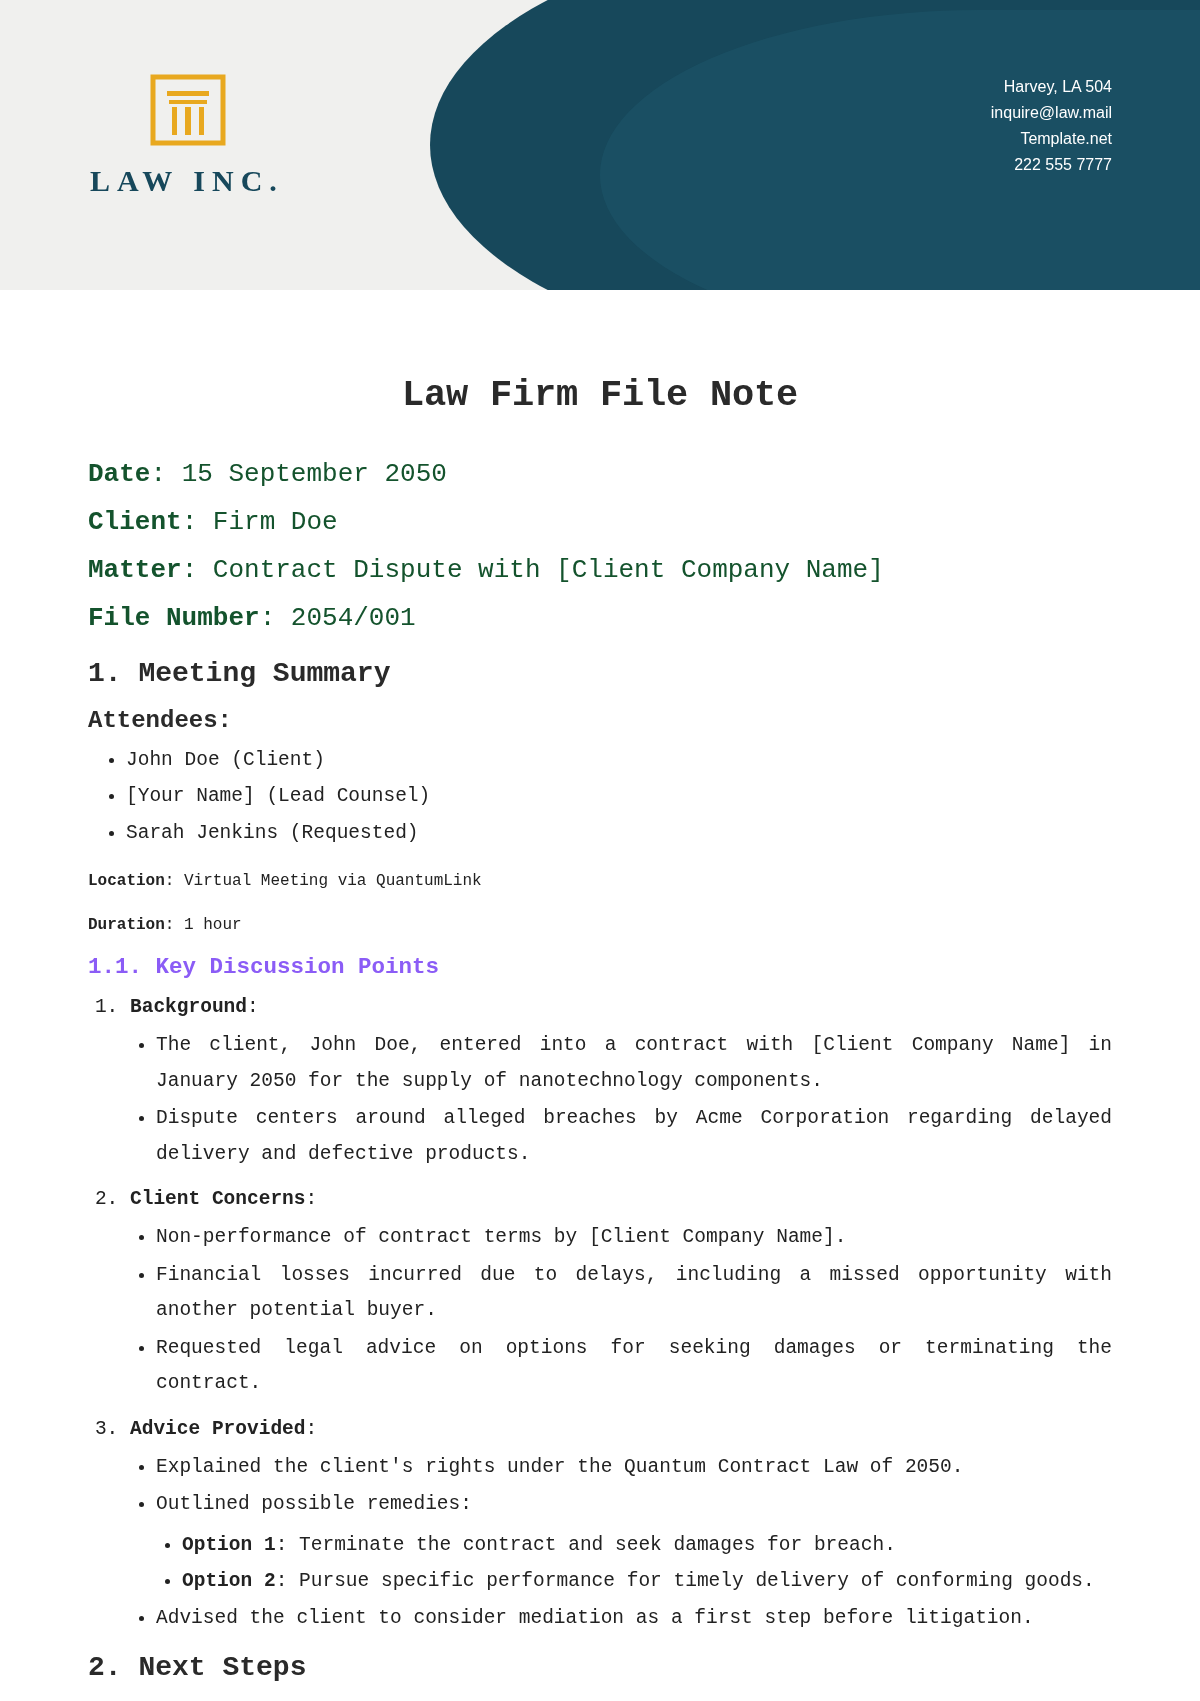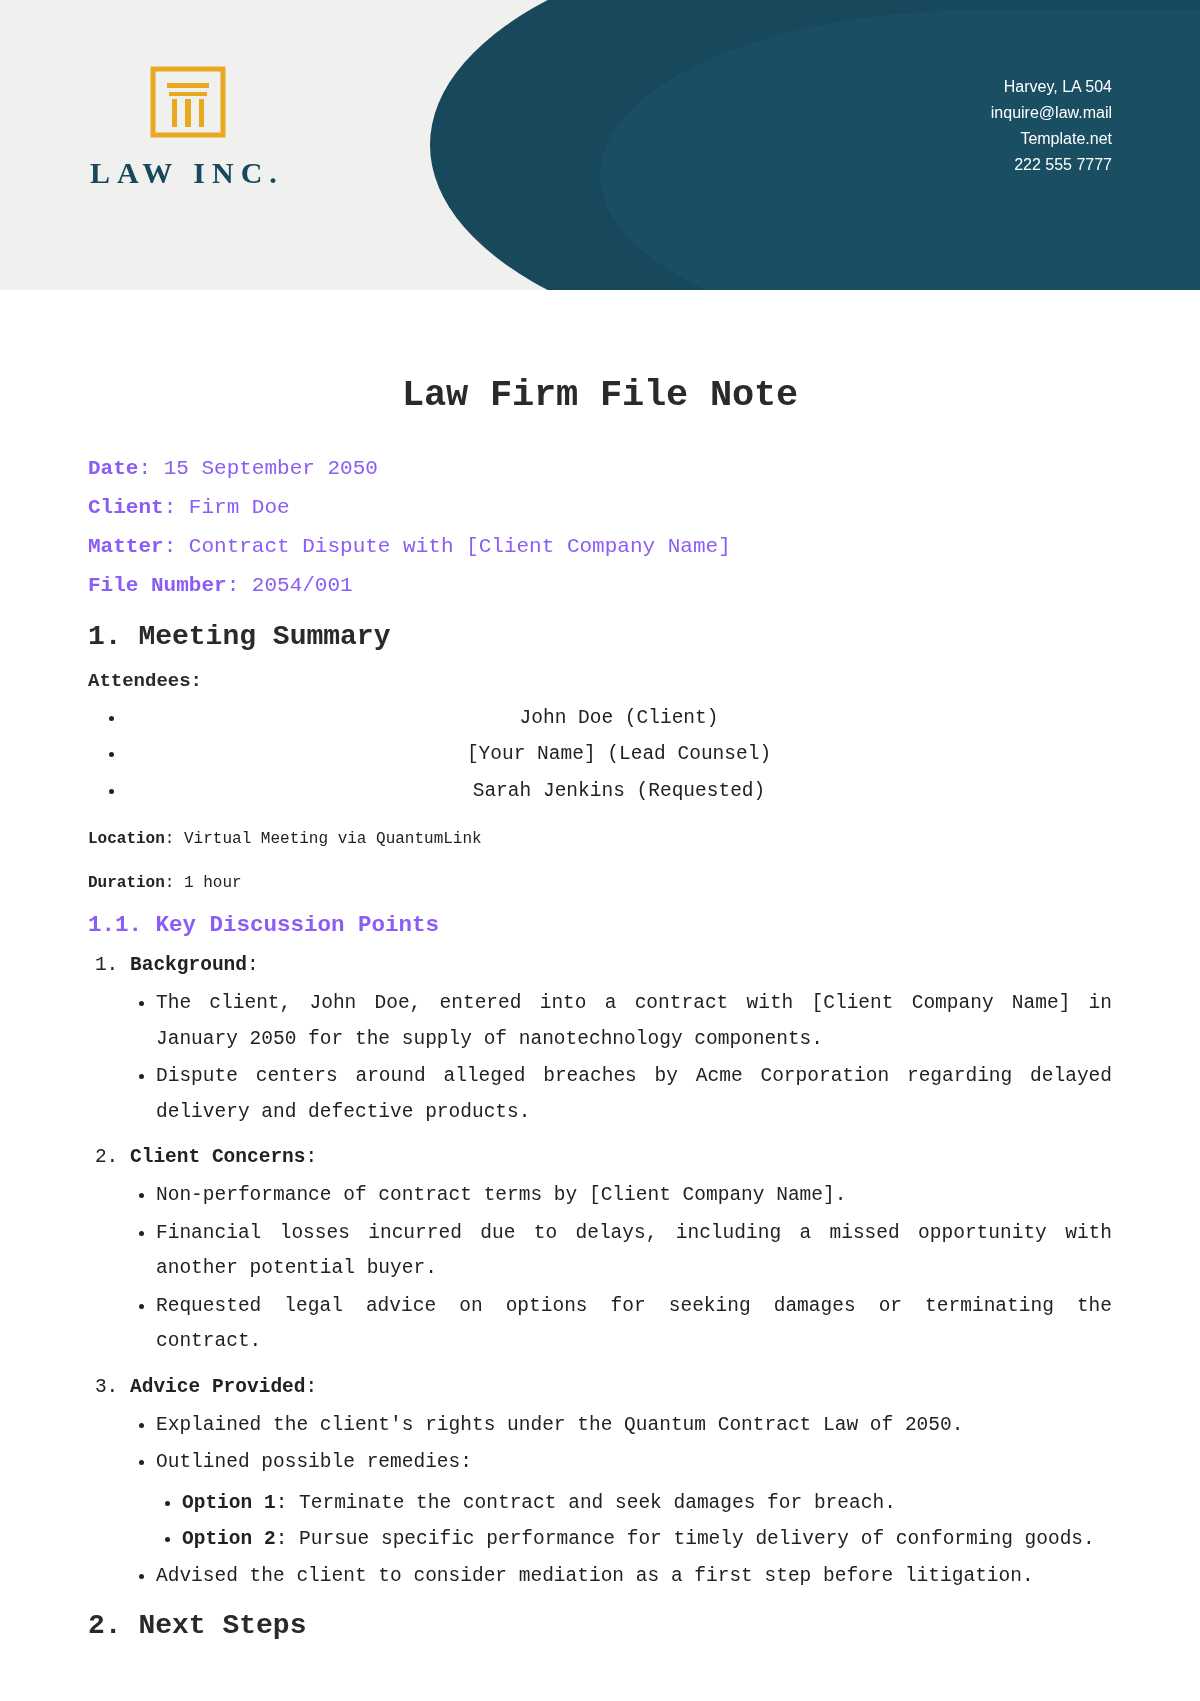--- a/index.html
+++ b/index.html
@@ -79,21 +79,21 @@
     width: 760px;
     height: 330px;
     border-radius: 50% 0 0 50%;
     background: #1d5569;
     opacity: .6;
   }
 
   .logo-block {
     position: absolute;
     left: 90px;
-    top: 66px;
+    top: 74px;
     z-index: 5;
   }
   .logo-mark {
     width: 76px;
     height: 72px;
     margin-left: 60px;
   }
   .logo-text {
     margin-top: 14px;
     font-size: 30px;
@@ -121,55 +121,54 @@
   }
   h1.title {
     text-align: center;
     font-size: 37px;
     font-weight: bold;
     color: #2a2a2a;
     margin: 84px 0 34px 0;
     letter-spacing: -0.2px;
   }
   .meta-line {
-    font-size: 21px;
+    font-size: 26px;
     line-height: 1.85;
-    color: #8b5cf6;
+    color: #14532d;
   }
   .meta-line b { font-weight: bold; }
 
   h2.section {
     font-size: 28px;
     font-weight: bold;
     color: #2a2a2a;
     margin: 16px 0 10px 0;
   }
   h3.sub {
-    font-size: 19px;
+    font-size: 24px;
     font-weight: bold;
     color: #2a2a2a;
     margin: 18px 0 8px 0;
   }
   h3.subnum {
     font-size: 22.5px;
     font-weight: bold;
     color: #8b5cf6;
     margin: 14px 0 10px 0;
   }
 
   ul.plain {
     margin: 6px 0 8px 0;
     padding-left: 38px;
     list-style: disc;
   }
   ul.plain li {
     font-size: 19.5px;
     line-height: 1.85;
     color: #222;
-    text-align: center;
   }
 
   p.kv {
     font-size: 16px;
     line-height: 1.8;
     margin: 16px 0 0 0;
   }
 
   ol.numbered {
     margin: 6px 0 0 0;

